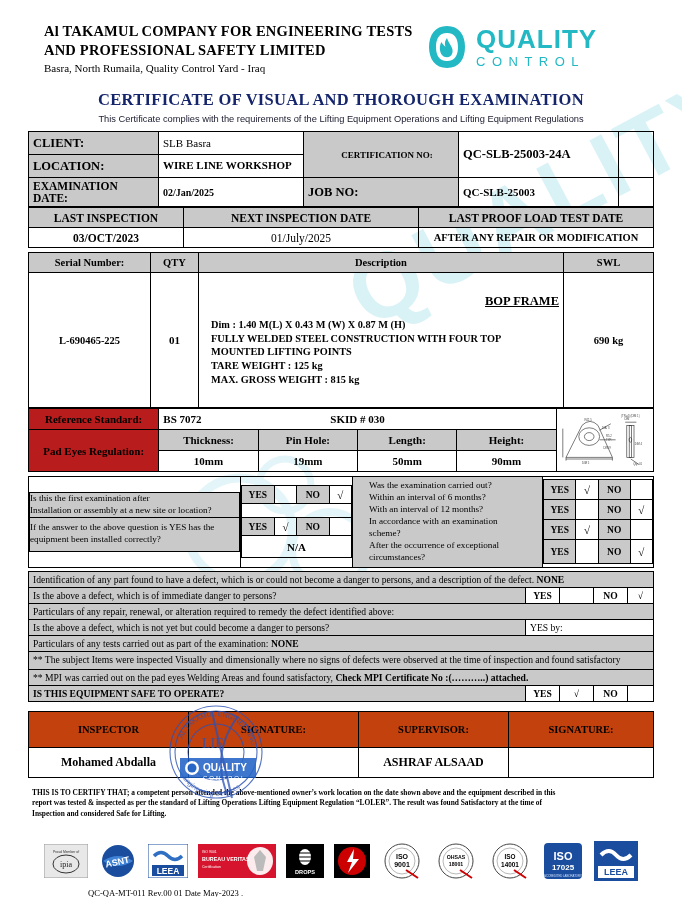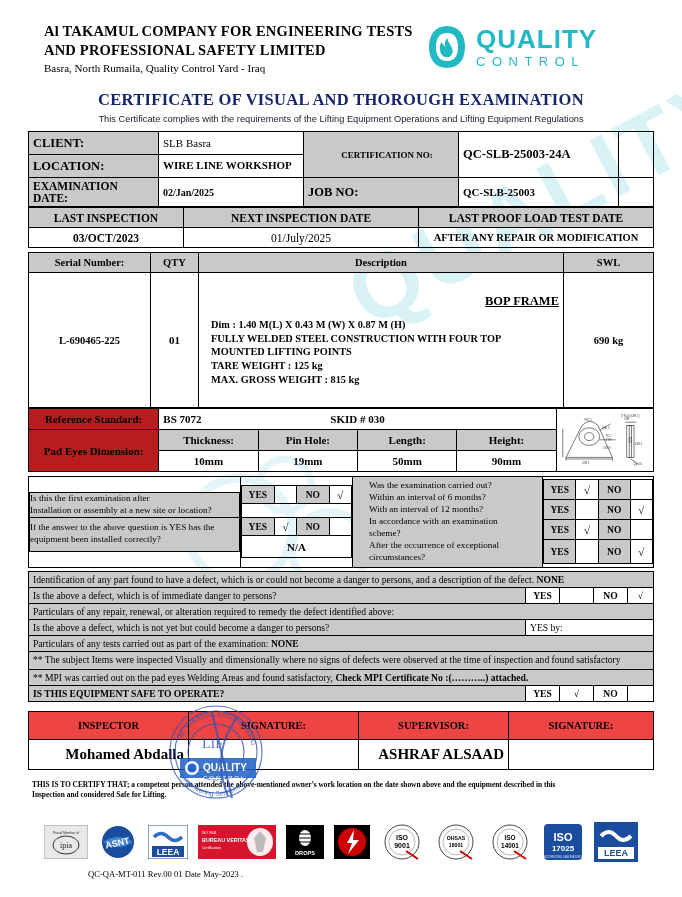--- a/index.html
+++ b/index.html
@@ -87,22 +87,22 @@
   .ynbox { width:24px; text-align:center; font-size:11px; }
   .na { text-align:center; font-weight:bold; font-size:11px; height:22px;}
   .blue-yes { background:#1f7fd4; }
 
   
   .def td { padding:2px 4px; font-size:9.6px; background:#c9c9c9; }
   .def .white { background:#fff; }
   .safe { font-weight:bold; font-size:10.5px; }
 
   
-  .sig th { background:#ef4444; height:28px; font-size:10.5px; font-weight:bold; text-align:center;}
-  .sig td { height:30px; text-align:right; font-weight:bold; font-size:15px;margin-left:16px; }
+  .sig th { background:#c2410c; height:36px; font-size:10.5px; font-weight:bold; text-align:center;}
+  .sig td { height:30px; text-align:center; font-weight:bold; font-size:12px;margin-left:16px; }
 
   .certify { font-size:7.4px; line-height:1.45; font-weight:bold; margin-top:10px; padding:0 4px; position:relative; z-index:2;}
 
   
   .stamp { position:absolute; left:150px; top:700px; z-index:5; pointer-events:none; opacity:.95;}
 
   
   .logos { display:flex; align-items:center; justify-content:space-between; gap:3px; margin-top:20px; padding:0 16px; position:relative; z-index:2;}
   .lg { height:42px; display:flex; align-items:center; justify-content:center; }
   .footline { font-size:8.6px; margin-top:6px; padding-left:60px; position:relative; z-index:2;}
@@ -240,21 +240,21 @@
             <text x="30" y="64">DIM 5</text>
             <text x="83" y="9">DIM</text>
             <text x="79" y="5">(TR=4) (DIM 1)</text>
             <text x="96" y="40">DIM 4</text>
             <text x="94" y="66">Qty=01</text>
           </g>
         </svg>
       </td>
     </tr>
     <tr>
-      <td class="rl" rowspan="2">Pad Eyes Dimension:</td>
+      <td class="rl" rowspan="2">Pad Eyes Regulation:</td>
       <td class="g dim b">Thickness:</td>
       <td class="g dim b">Pin Hole:</td>
       <td class="g dim b">Length:</td>
       <td class="g dim b">Height:</td>
     </tr>
     <tr>
       <td class="dim b">10mm</td>
       <td class="dim b">19mm</td>
       <td class="dim b">50mm</td>
       <td class="dim b">90mm</td>
@@ -430,20 +430,21 @@
     <circle cx="42" cy="68" r="7" fill="#fff"></circle>
     <circle cx="42" cy="68" r="4.5" fill="#1d5fc4"></circle>
     <text x="53" y="71" font-size="10" font-weight="bold" fill="#fff" font-family="sans-serif">QUALITY</text>
     <text x="53" y="80" font-size="6" fill="#fff" font-family="sans-serif" letter-spacing="2">CONTROL</text>
     <path d="M62 12 L82 98" stroke="#2b52b5" stroke-width="2" fill="none" opacity=".8"></path>
     <path d="M88 16 Q60 54 78 96" stroke="#2b52b5" stroke-width="2" fill="none" opacity=".8"></path>
   </svg>
 
   <div class="certify">
     <span class="b">THIS IS TO CERTIFY THAT;</span><span> a competent person attended the above-mentioned owner’s work location on the date shown above and the equipment described in this</span>
+    <div>report was tested &amp; inspected as per the standard of Lifting Operations Lifting Equipment Regulation “LOLER”. The result was found Satisfactory at the time of</div>
     <div>Inspection and considered Safe for Lifting.</div>
   </div>
 
   <div class="logos">
     <div class="lg">
       <svg width="44" height="34" viewBox="0 0 44 34">
           <rect width="44" height="34" fill="#e8e8e8" stroke="#999"></rect>
           <text x="22" y="9" font-size="3.4" text-anchor="middle" fill="#333" font-family="sans-serif">Proud Member of</text>
           <ellipse cx="22" cy="20" rx="13" ry="9" fill="none" stroke="#333"></ellipse>
           <text x="22" y="23" font-size="8" text-anchor="middle" fill="#222" font-family="serif">ipia</text>

